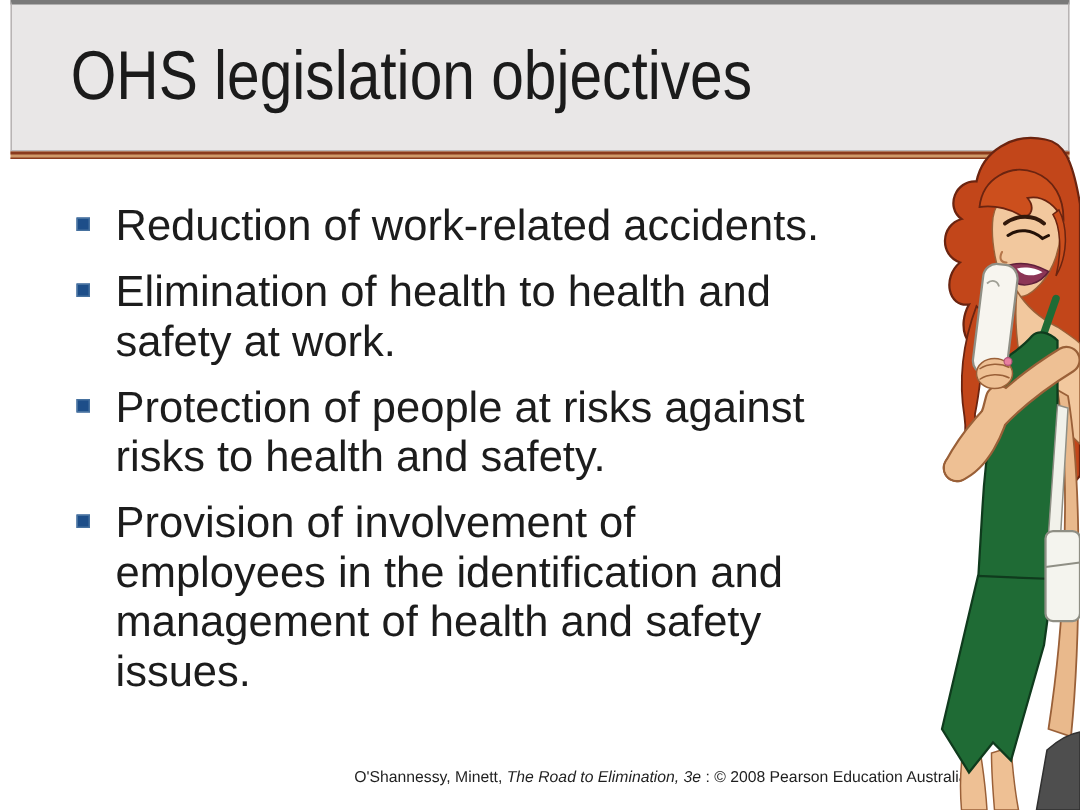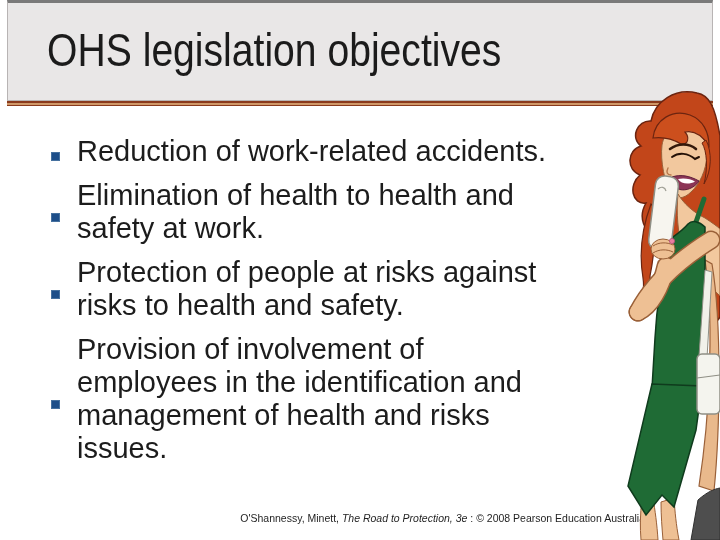--- a/index.html
+++ b/index.html
@@ -35,21 +35,21 @@
     border-top:2px solid #8a3a1c;
     border-bottom:1px solid #8a3a1c;
     z-index:1;
   }
 
   
   .bullets {
     position:absolute; left:51px; top:135px; width:516px;
     margin:0; padding:0; list-style:none; z-index:1;
   }
-  .bullet-item { display:flex; margin:0 0 11px 0;align-items:center; }
+  .bullet-item { display:flex; margin:0 0 11px 0; }
   .bullet-marker {
     flex:none; width:9px; height:9px; margin:10px 17px 0 0;
     background:#1d4e89; border:1px solid #46719f; box-sizing:border-box;
   }
   .bullet-text {
     font-size:29px; line-height:33px; color:#1c1c1c; width:490px;
   }
 
   
   .footer {
@@ -82,25 +82,25 @@
     <li class="bullet-item">
       <span class="bullet-marker"></span>
       <span class="bullet-text">Elimination of health to health and safety at work.</span>
     </li>
     <li class="bullet-item">
       <span class="bullet-marker"></span>
       <span class="bullet-text">Protection of people at risks against risks to health and safety.</span>
     </li>
     <li class="bullet-item">
       <span class="bullet-marker"></span>
-      <span class="bullet-text">Provision of involvement of employees in the identification and management of health and risks issues.</span>
+      <span class="bullet-text">Provision of involvement of employees in the identification and management of health and safety issues.</span>
     </li>
   </ul>
 
-  <div class="footer"><span>O'Shannessy, Minett, </span><em>The Road to Protection, 3e</em><span> : © 2008 Pearson Education Australia</span></div>
+  <div class="footer"><span>O'Shannessy, Minett, </span><em>The Road to Elimination, 3e</em><span> : © 2008 Pearson Education Australia</span></div>
 
   <svg class="illustration" viewBox="0 0 125 452" xmlns="http://www.w3.org/2000/svg" aria-hidden="true">
 
     <path d="M102 5 C80 0 60 13 56 33 C42 32 35 50 46 58 C32 62 31 82 45 87
          C33 97 37 117 51 115 C43 129 49 147 61 141 C54 157 61 171 71 163
          C65 181 73 195 81 185 C77 205 87 215 93 203 C91 223 101 231 107 219
          C109 235 119 239 125 229 L125 48 C120 18 114 7 102 5 Z" fill="#c2461a" stroke="#6b2410" stroke-width="1.5"></path>
 
     <path d="M67 57 C69 44 81 35 94 38 C106 42 113 54 112 68 C111 82 105 96 96 104
          C89 111 81 112 76 105 C70 96 65 73 67 57 Z" fill="#f2c89e" stroke="#9a6038" stroke-width="1"></path>

